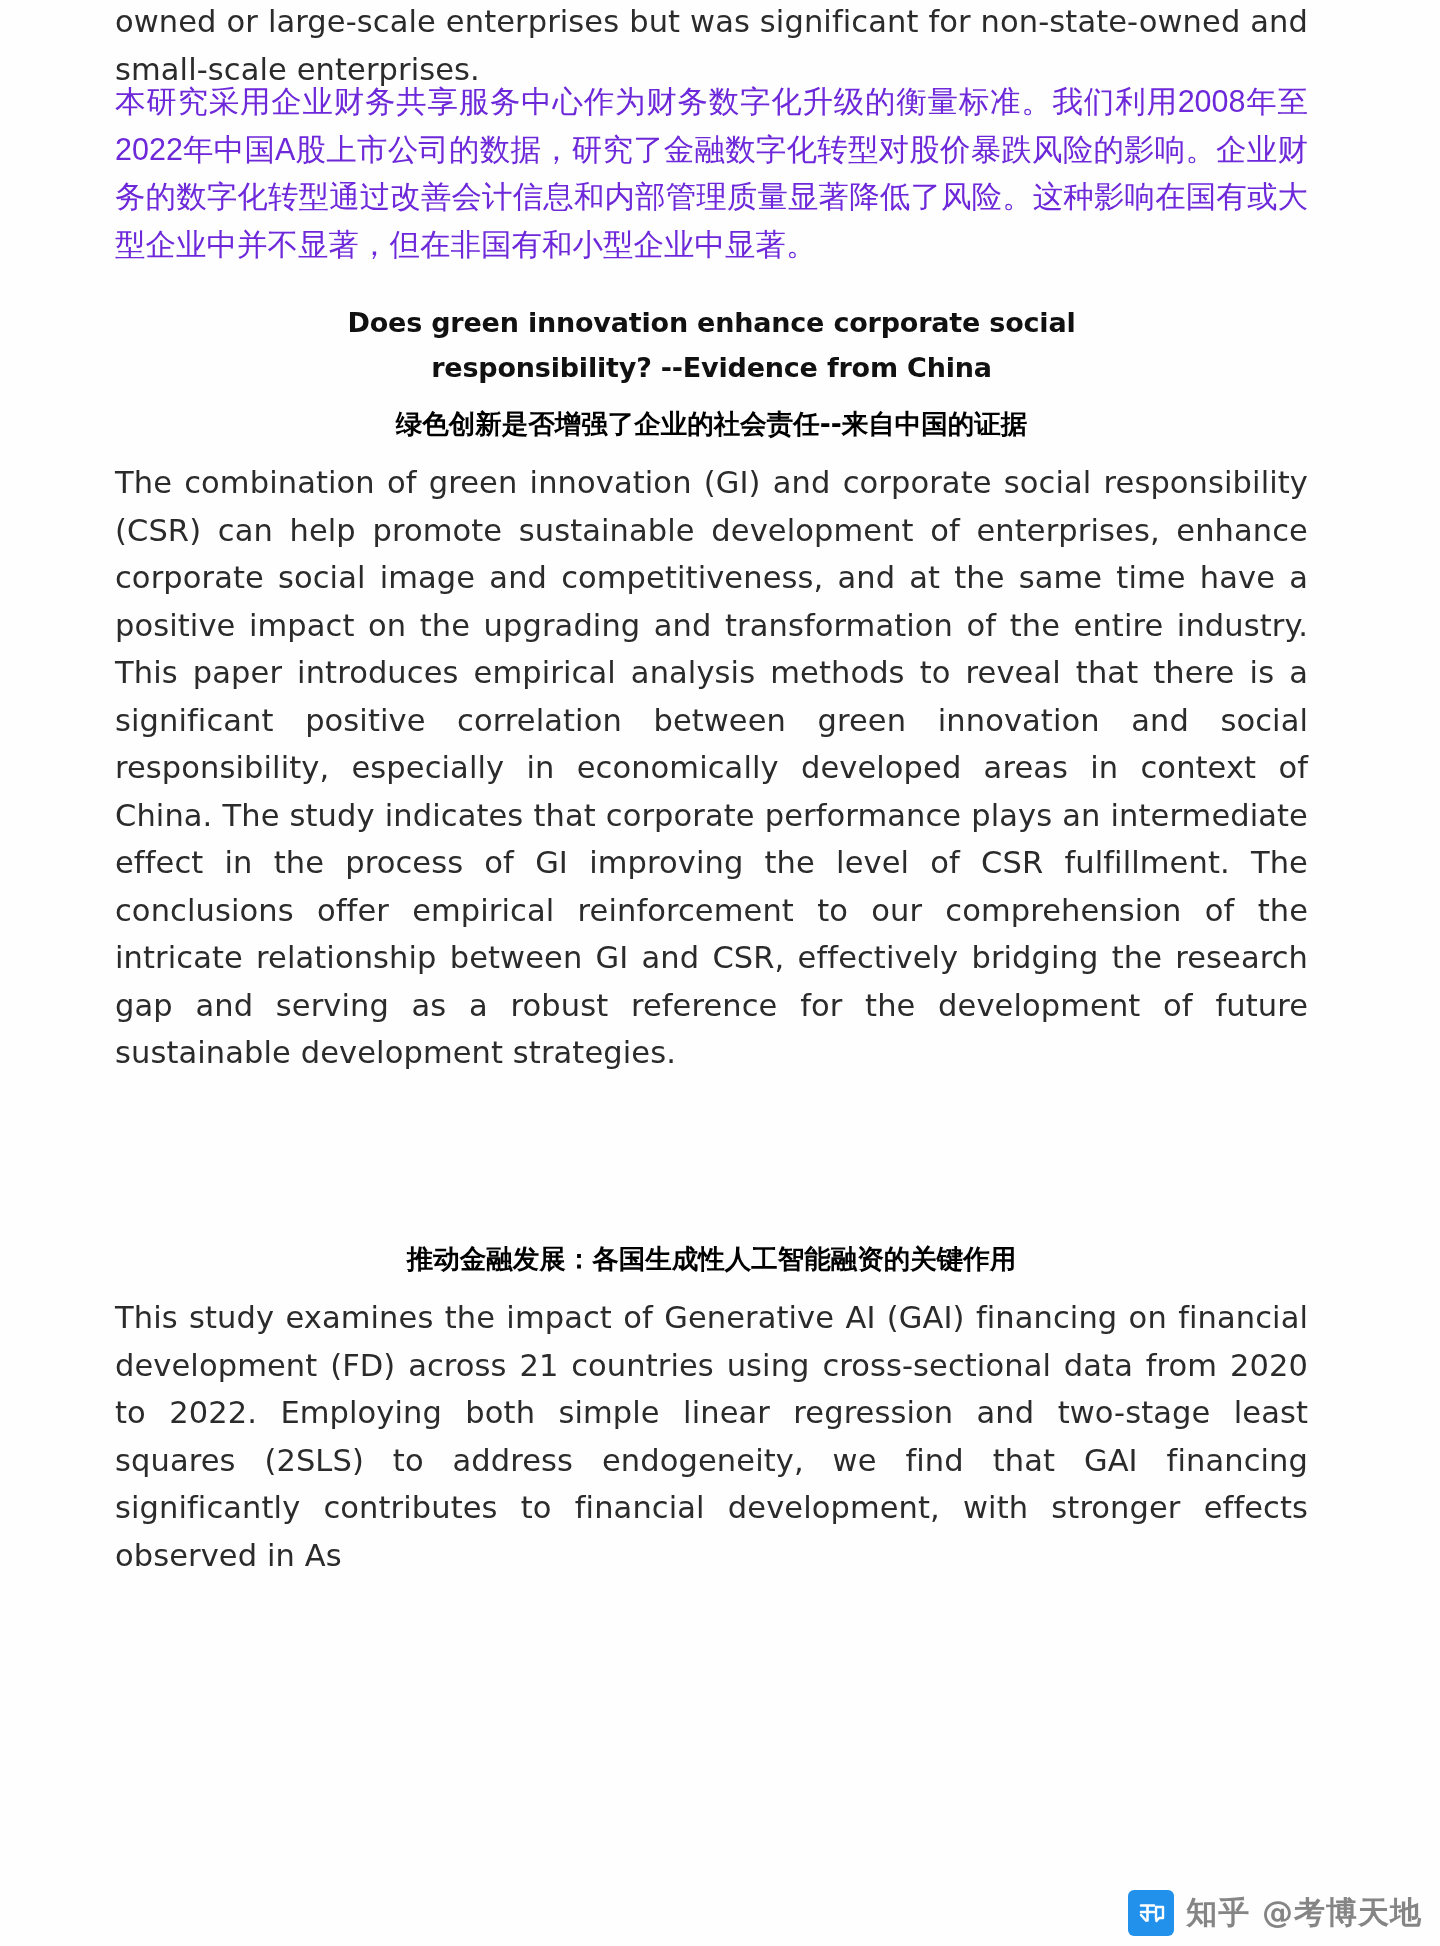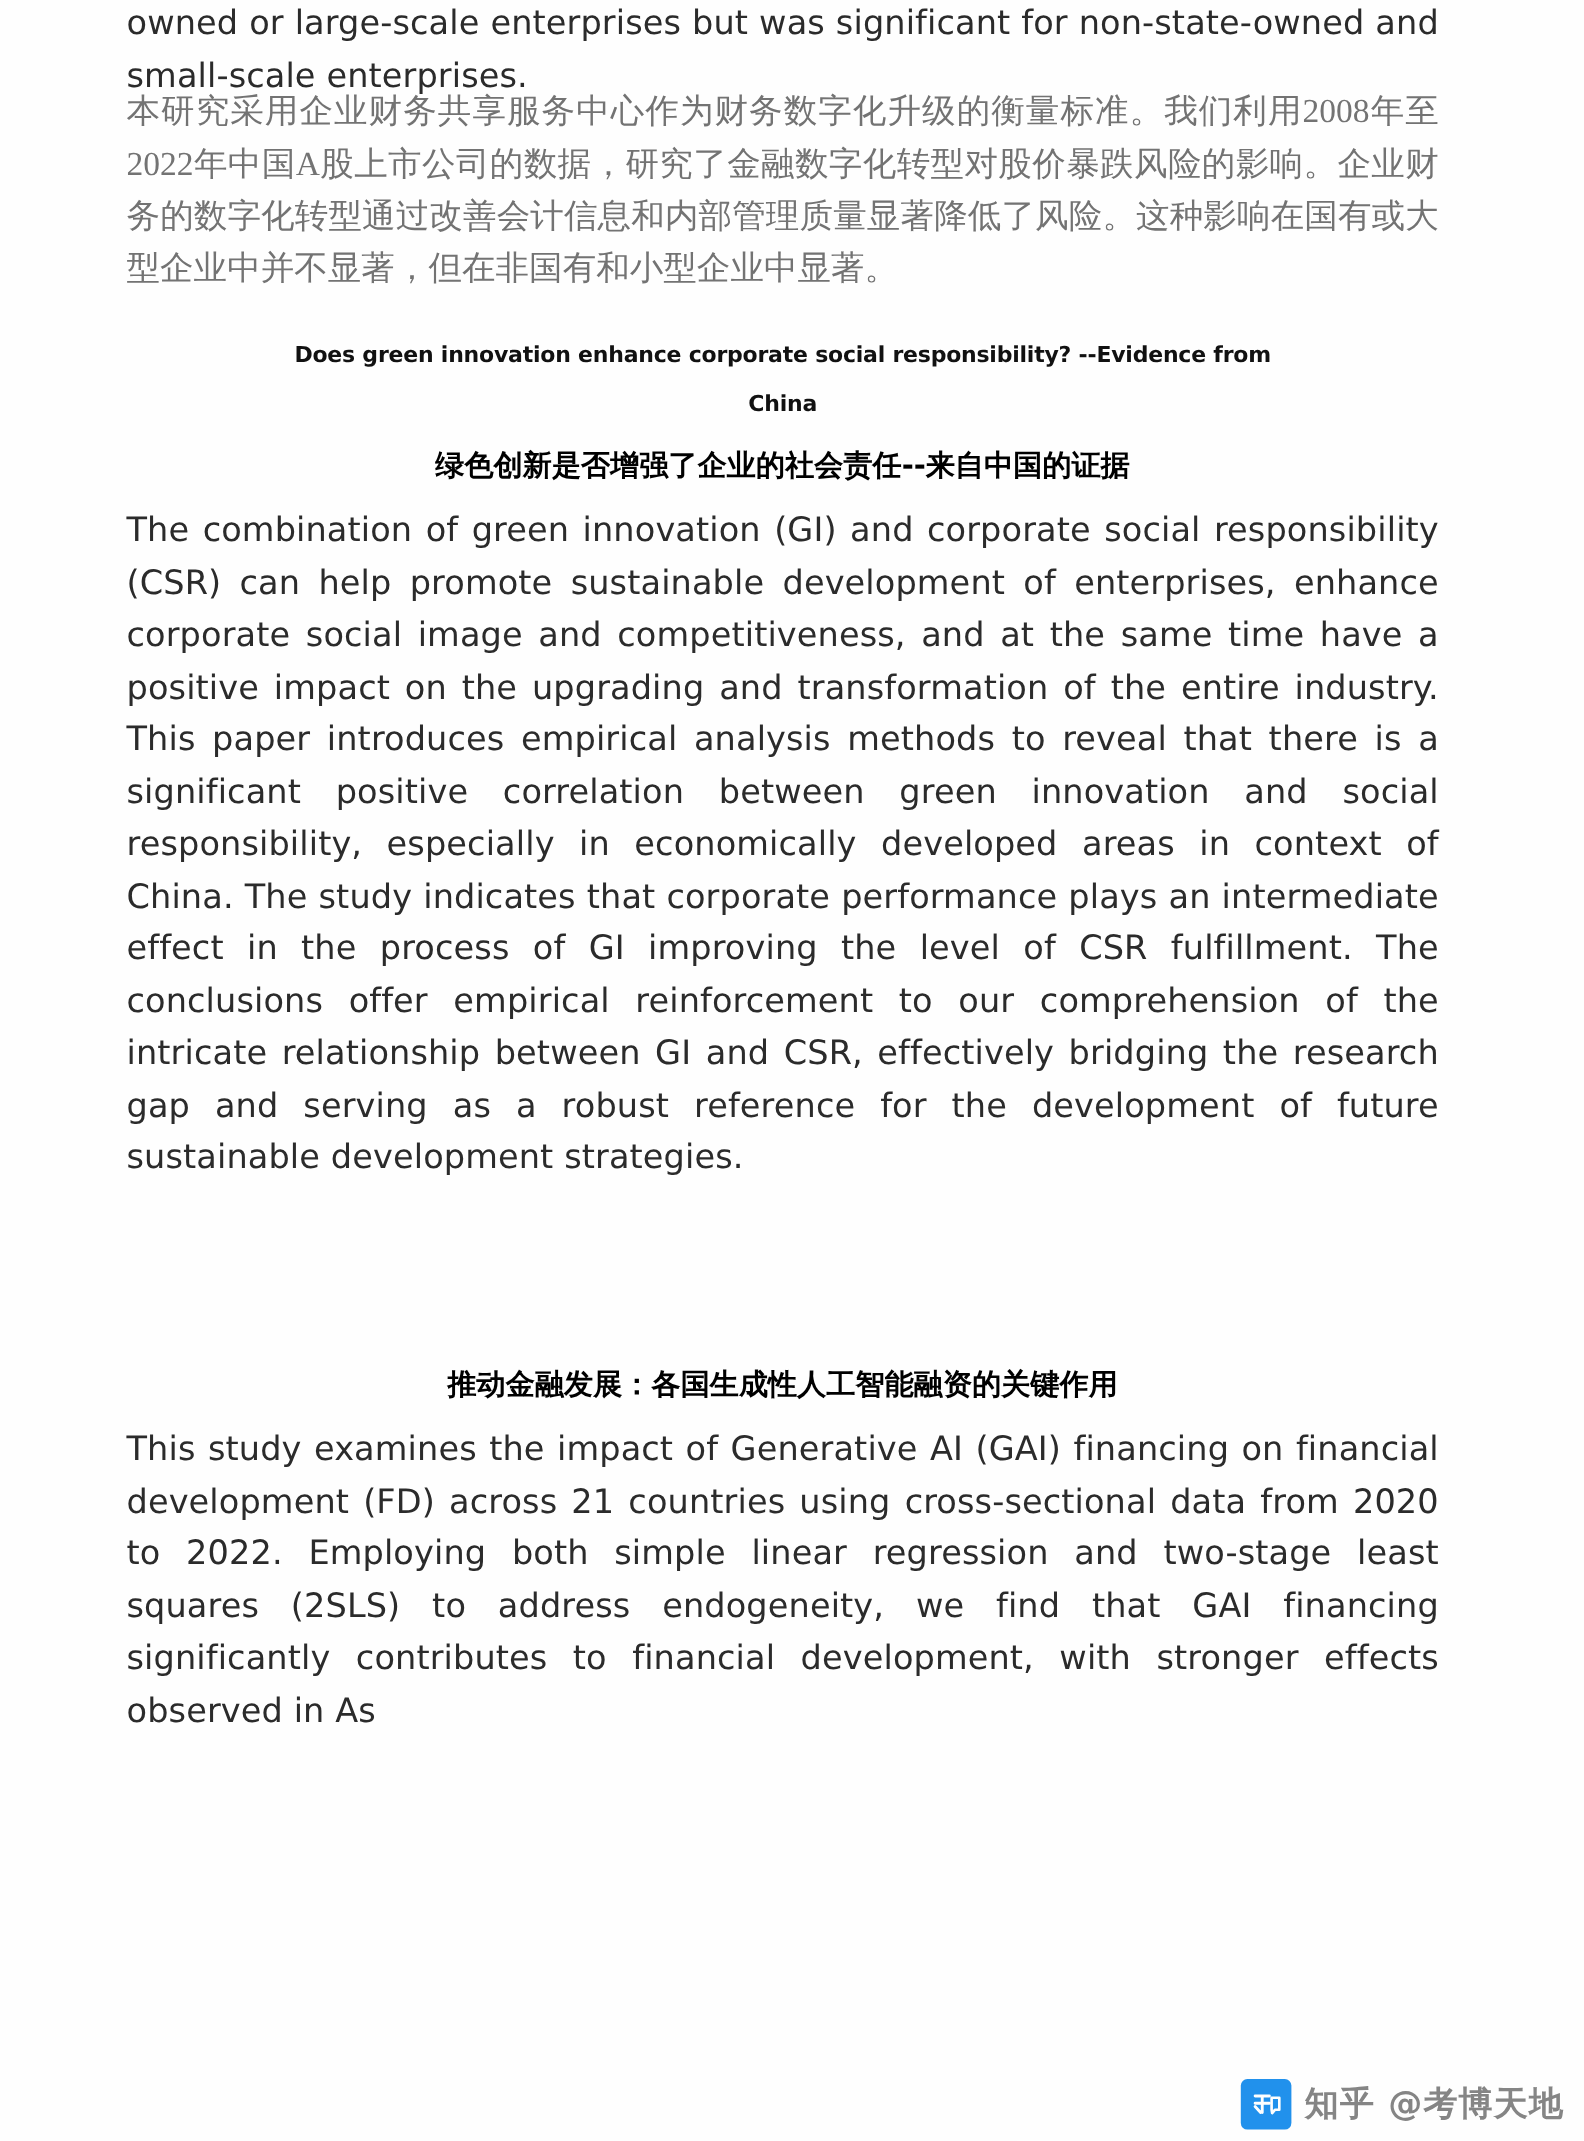--- a/index.html
+++ b/index.html
@@ -32,34 +32,34 @@
     line-height: 47.5px;
     text-align: justify;
     text-align-last: left;
     letter-spacing: 0.1px;
     color: #2b2b2b;
     margin: 0;
     font-weight: 400;
   }
 
   .para-cn {
-    font-family: Liberation Serif, serif;
+    font-family: Liberation Sans, sans-serif;
     font-size: 30.5px;
     line-height: 47.5px;
     text-align: justify;
     text-align-last: left;
-    color: #737373;
+    color: #6d28d9;
     margin: 0;
     font-weight: 400;
   }
 
   
   .title-en {
     font-family: "DejaVu Sans", sans-serif;
-    font-size: 20px;
+    font-size: 27px;
     line-height: 45px;
     font-weight: 700;
     text-align: center;
     color: #111111;
     margin: 0;
     letter-spacing: -0.2px;
   }
 
   .title-cn {
     font-family: "DejaVu Sans", sans-serif;

